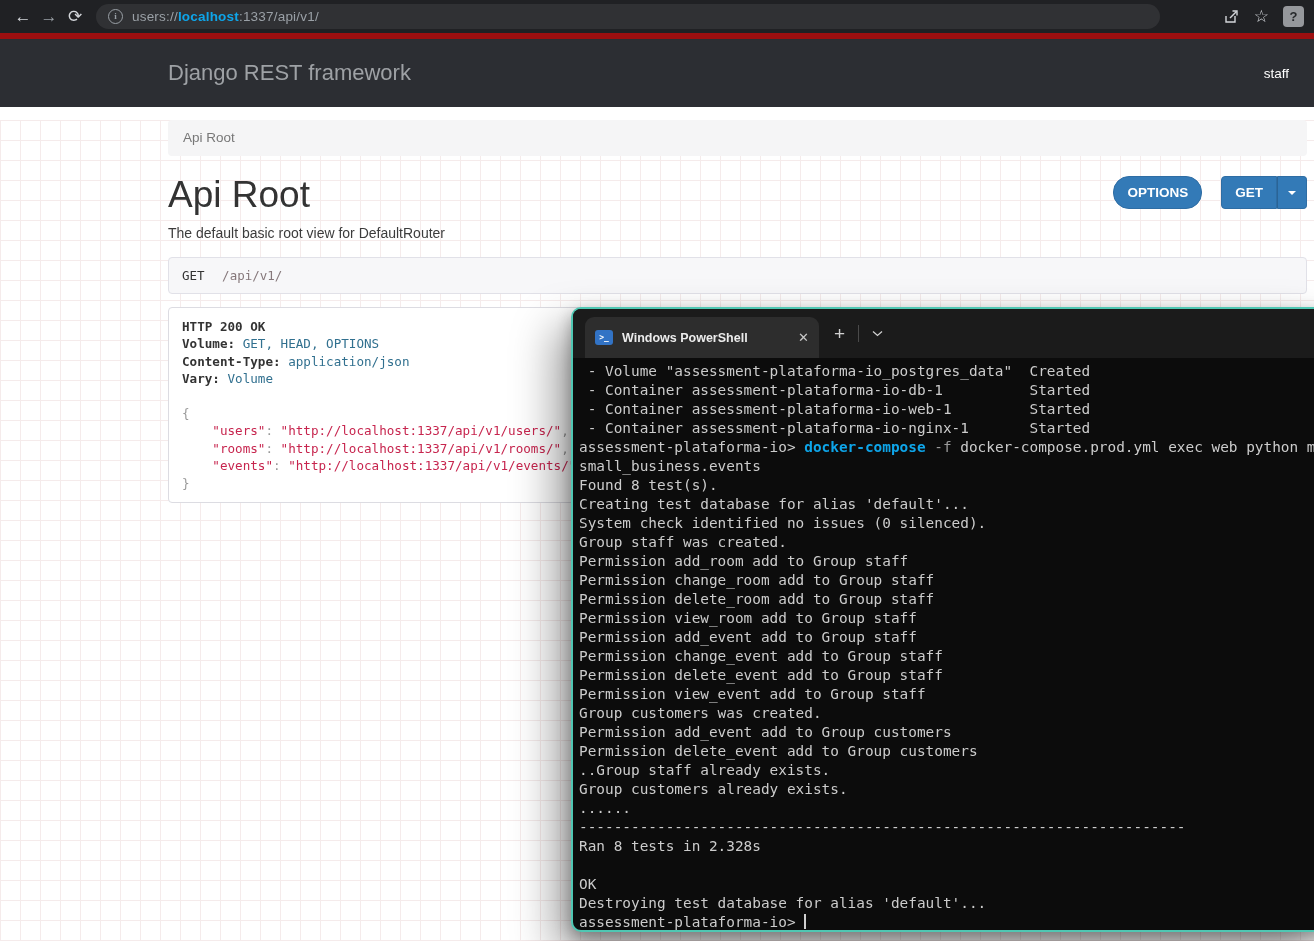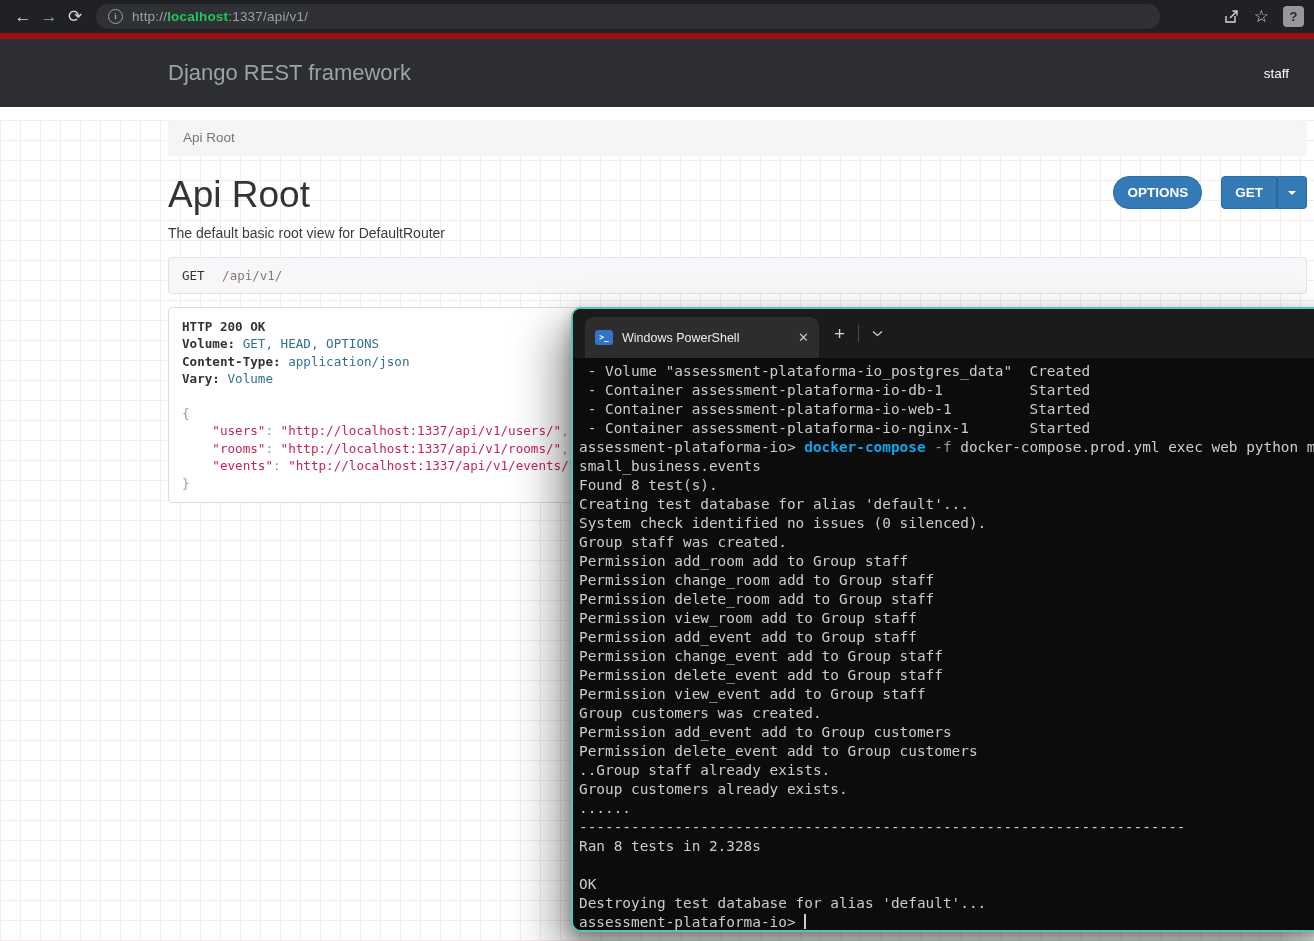--- a/index.html
+++ b/index.html
@@ -8,21 +8,21 @@
 
   
   .browser-bar{height:33px;background:#202124;display:flex;align-items:center;padding:0 10px;box-sizing:border-box;}
   .nav-ic{width:26px;text-align:center;color:#d3d6da;font-size:17px;line-height:33px;cursor:pointer;}
   .nav-ic.dim{color:#9aa0a6;}
   .url-pill{flex:1;height:25px;background:#303134;border-radius:13px;margin:0 14px 0 8px;display:flex;align-items:center;padding:0 12px;max-width:1040px;}
   .info-ic{width:13px;height:13px;border:1px solid #9aa0a6;border-radius:50%;color:#9aa0a6;
            font:700 9px/13px "Liberation Serif",serif;text-align:center;margin-right:9px;}
   .url{font-size:13.5px;letter-spacing:.2px;white-space:nowrap;}
   .u-dim{color:#9aa0a6;}
-  .u-host{color:#22c55e;font-weight:700;}
+  .u-host{color:#0ea5e9;font-weight:700;}
   .bar-right{display:flex;align-items:center;gap:14px;margin-left:auto;}
   .share-ic svg{display:block;}
   .star-ic{color:#d3d6da;font-size:17px;line-height:33px;}
   .ext-badge{width:21px;height:21px;background:#96989c;border-radius:4px;color:#26282b;
              font:700 13px/21px "Liberation Sans",sans-serif;text-align:center;}
 
   .red-line{height:6px;background:#9d0f10;}
 
   
   .drf-navbar{height:68px;background:#2c2e33;display:flex;align-items:center;}
@@ -61,21 +61,21 @@
 
   
   .terminal{position:absolute;left:571px;top:307px;width:760px;height:625px;background:#0c0c0c;
             border:2px solid #4fc7b3;border-right:none;border-radius:10px 0 0 10px;box-sizing:border-box;
             box-shadow:-16px 20px 44px rgba(0,0,0,.38),0 6px 16px rgba(0,0,0,.30);overflow:hidden;}
   .t-titlebar{height:49px;background:#1b1b1b;display:flex;align-items:flex-end;padding-left:12px;box-sizing:border-box;}
   .t-tab{width:234px;height:41px;background:#2d2d2d;border-radius:9px 9px 0 0;display:flex;
          align-items:center;padding:0 10px;box-sizing:border-box;gap:9px;cursor:pointer;}
   .ps-ic{width:18px;height:15px;background:#3273c5;border-radius:3px;color:#fff;flex:0 0 auto;
          font:700 8px/15px "DejaVu Sans Mono",monospace;text-align:center;}
-  .t-title{color:#ececec;font-size:12.5px;font-weight:400;white-space:nowrap;}
+  .t-title{color:#ececec;font-size:12.5px;font-weight:700;white-space:nowrap;}
   .t-x{margin-left:auto;color:#c9c9c9;font-size:13px;cursor:pointer;}
   .t-ctrls{display:flex;align-items:center;height:49px;margin-left:15px;gap:13px;}
   .t-plus{color:#d0d0d0;font-size:19px;cursor:pointer;}
   .t-sep{width:1px;height:17px;background:#4a4a4a;}
   .t-chev{display:flex;align-items:center;cursor:pointer;}
   .t-content{height:574px;padding:4px 0 0 6px;box-sizing:border-box;overflow:hidden;
              font-family:"DejaVu Sans Mono",monospace;font-size:14.4px;line-height:19px;
              color:#ccc;white-space:pre;}
   .tline{height:19px;}
   .seg-cmd{color:#0ea5e9;font-weight:700;}
@@ -86,21 +86,21 @@
 <body>
 
 <div class="screen">
 
   <div class="browser-bar">
     <span class="nav-ic">←</span>
     <span class="nav-ic dim">→</span>
     <span class="nav-ic">⟳</span>
     <div class="url-pill">
       <span class="info-ic">i</span>
-      <span class="url"><span class="u-dim">http://</span><span class="u-host">localhost</span><span class="u-dim">:1337/api/v1/</span></span>
+      <span class="url"><span class="u-dim">users://</span><span class="u-host">localhost</span><span class="u-dim">:1337/api/v1/</span></span>
     </div>
     <div class="bar-right">
       <span class="share-ic">
         <svg width="17" height="17" viewBox="0 0 17 17" fill="none" stroke="#d3d6da" stroke-width="1.4">
           <path d="M3 8 v6 h9 v-6"></path>
             <path d="M7 10 L13.5 3.5"></path>
             <path d="M9.5 3 h4.5 v4.5"></path>
         </svg>
       </span>
       <span class="star-ic">☆</span>

